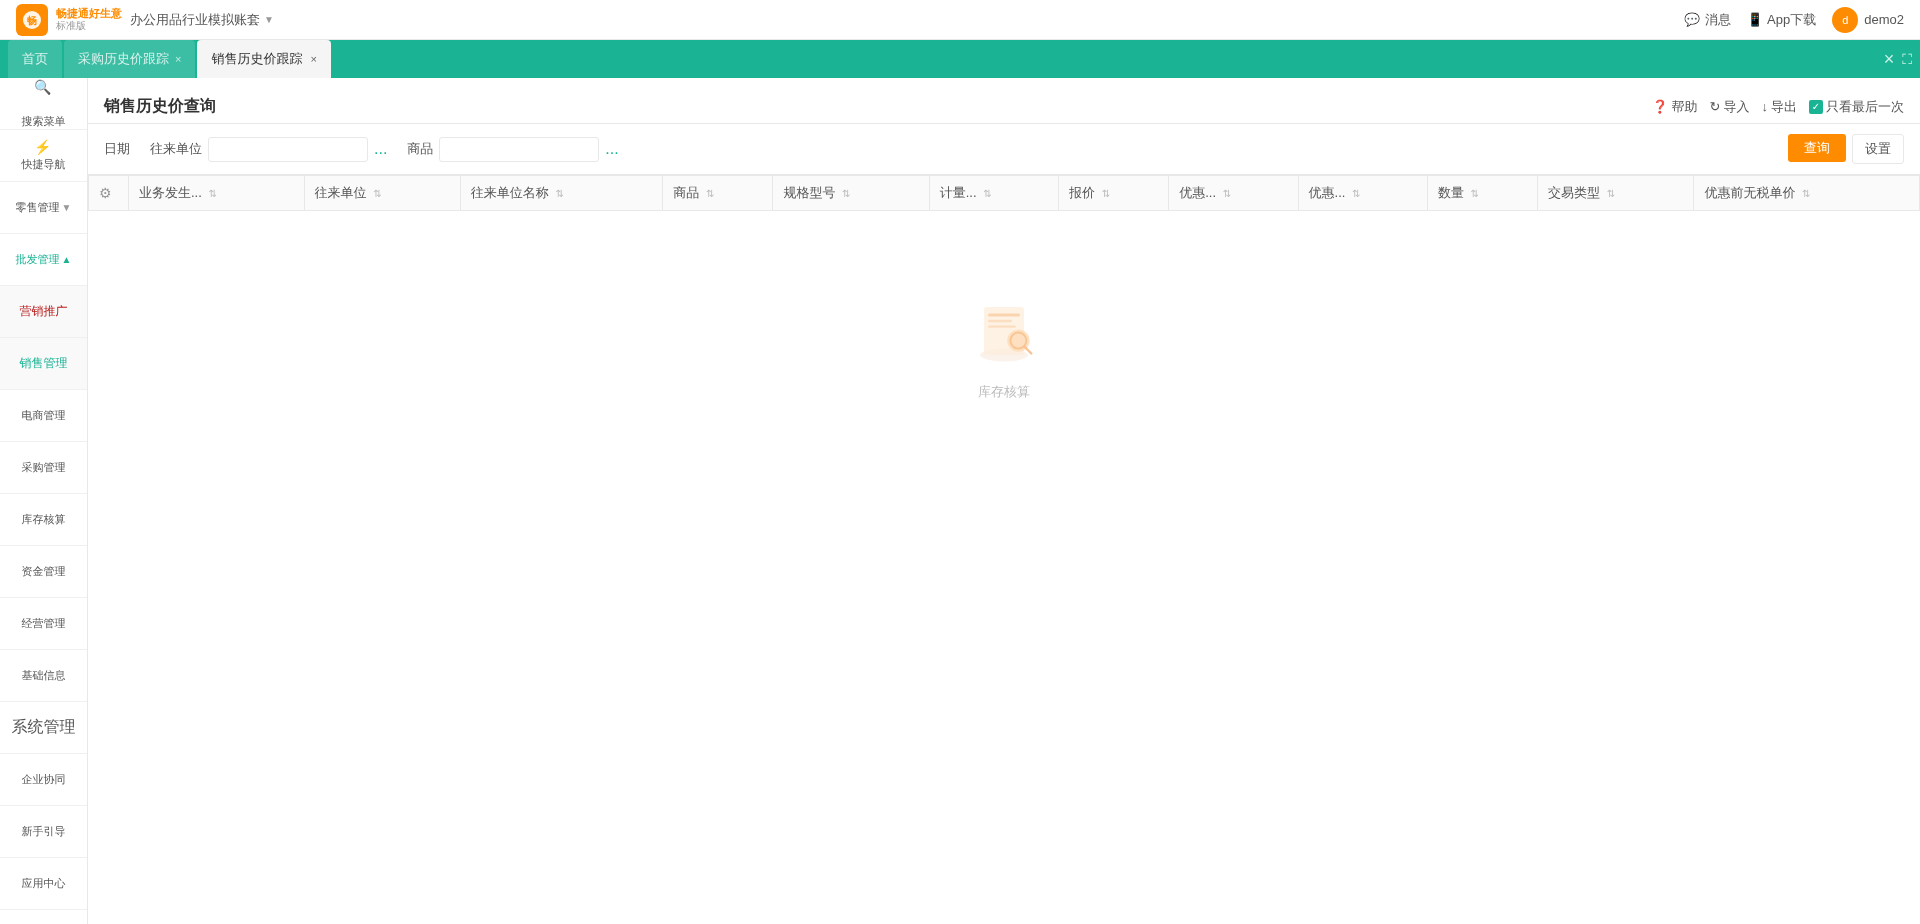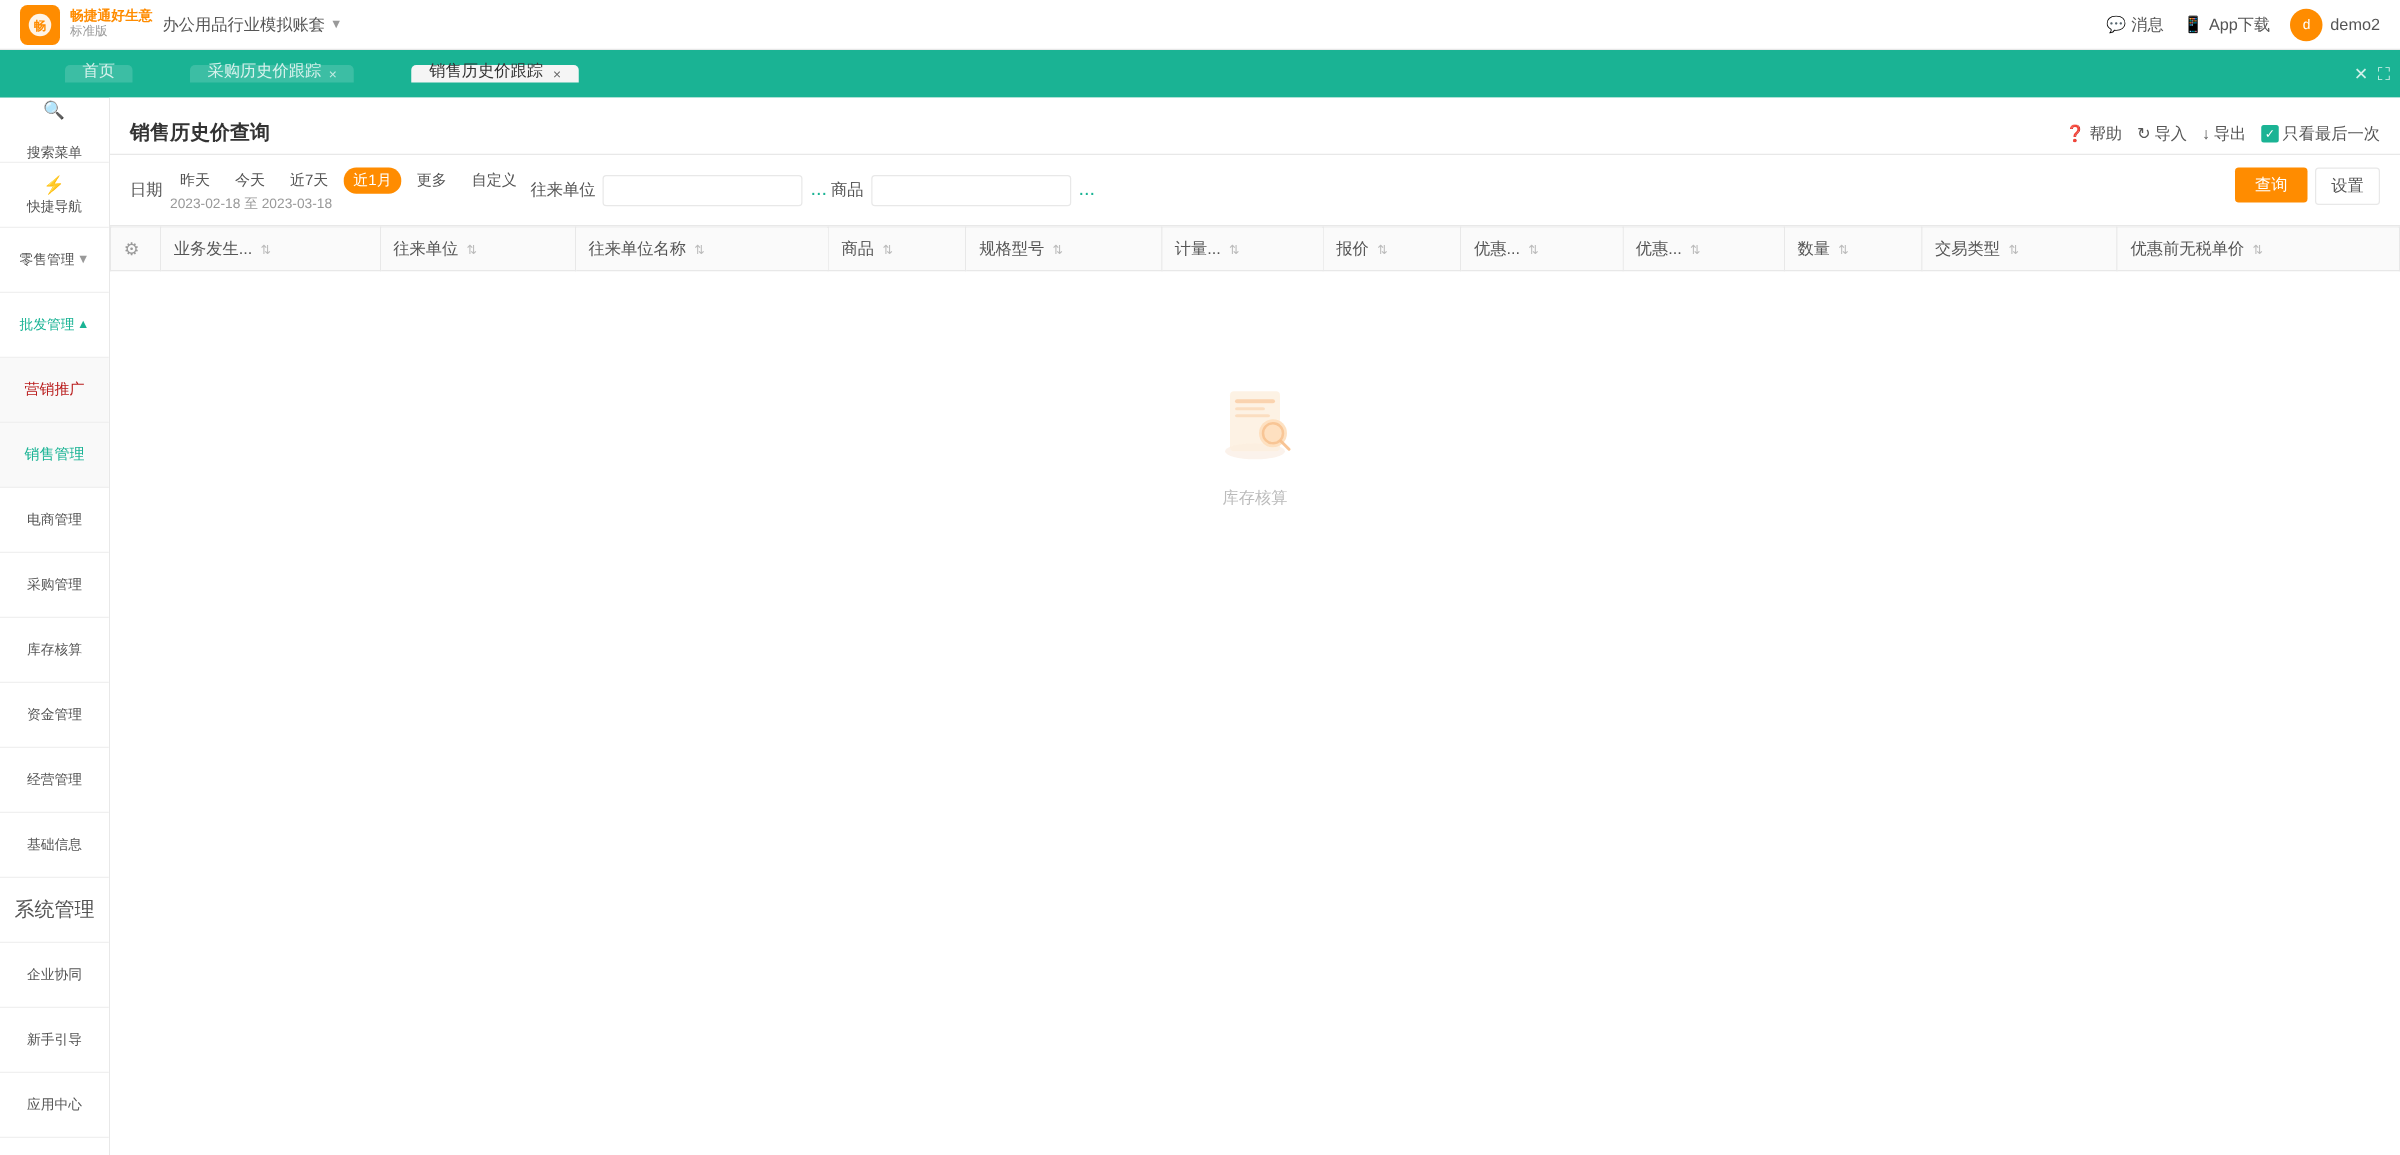--- a/index.html
+++ b/index.html
@@ -27,31 +27,30 @@
     .tabs-bar {
       height: 38px;
       background: #1ab394;
       display: flex;
       align-items: center;
       padding: 0 8px;
       flex-shrink: 0;
       gap: 2px;
     }
     .tab {
-      height: 14px;
+      height: 38px;
       padding: 0 14px;
       border-radius: 4px 4px 0 0;
       display: flex;
-      align-items: flex-end;
+      align-items: center;
       gap: 6px;
       font-size: 13px;
       cursor: pointer;
       color: rgba(255,255,255,0.8);
       position: relative;
-      margin-left: 44px;
     }
     .tab.active {
       background: #f5f5f5;
       color: #333;
       font-weight: 500;
     }
     .tab.inactive { background: rgba(255,255,255,0.15); }
     .tab-close { font-size: 11px; color: #999; cursor: pointer; margin-left: 2px; }
     .tab.active .tab-close { color: #666; }
     .tab-close-white { font-size: 11px; color: rgba(255,255,255,0.7); cursor: pointer; }
@@ -122,21 +121,22 @@
     .page-header-actions span { cursor: pointer; display: flex; align-items: center; gap: 3px; }
     .checkbox-label { display: flex; align-items: center; gap: 4px; }
     .checkbox-green { width: 14px; height: 14px; background: #1ab394; border-radius: 2px; display: flex; align-items: center; justify-content: center; color: white; font-size: 10px; }
 
     
     .filter-bar {
       background: #fff;
       padding: 10px 16px;
       border-bottom: 1px solid #e8e8e8;
       display: flex;
-      gap: 3px;
+      align-items: center;
+      gap: 20px;
       flex-shrink: 0;
       flex-wrap: wrap;
     }
     .filter-group { display: flex; align-items: center; gap: 6px; }
     .filter-label { color: #555; font-size: 13px; white-space: nowrap; }
     .date-pills { display: flex; gap: 4px; align-items: center; }
     .date-pill {
       padding: 2px 8px;
       border-radius: 3px;
       font-size: 12px;
@@ -359,31 +359,20 @@
           <span class="checkbox-label">
             <div class="checkbox-green">✓</div>
             <span>只看最后一次</span>
           </span>
         </div>
       </div>
 
       <div class="filter-bar">
         <div class="filter-group">
           <span class="filter-label">日期</span>
-          <div style="display:flex;flex-direction:column;">
-            <div class="date-pills">
-              <span class="date-pill">昨天</span>
-              <span class="date-pill">今天</span>
-              <span class="date-pill">近7天</span>
-              <span class="date-pill active">近1月</span>
-              <span class="date-pill">更多</span>
-              <span class="date-pill">自定义</span>
-            </div>
-            <span class="date-sub-row">2023-02-18 至 2023-03-18</span>
-          </div>
         </div>
 
         <div class="filter-field">
           <span class="filter-label">往来单位</span>
           <input class="filter-input" type="text" style="">
           <span class="filter-dots">...</span>
         </div>
 
         <div class="filter-field">
           <span class="filter-label">商品</span>

